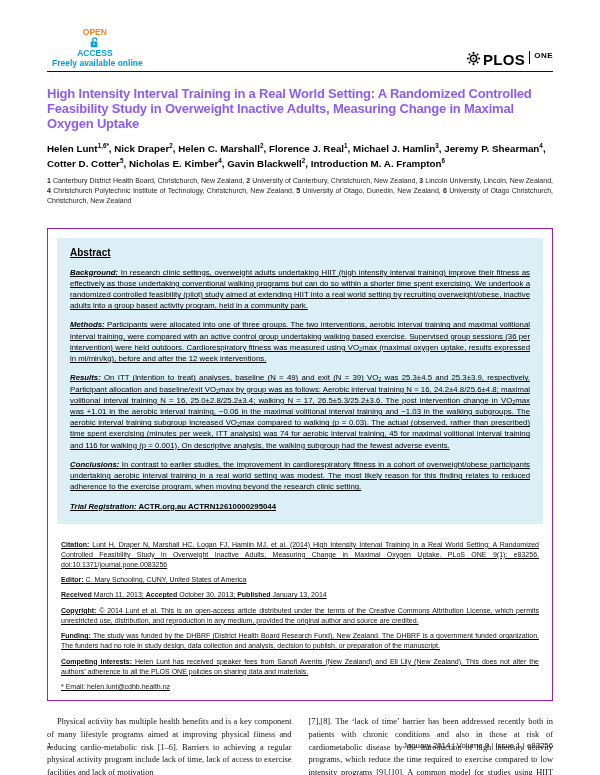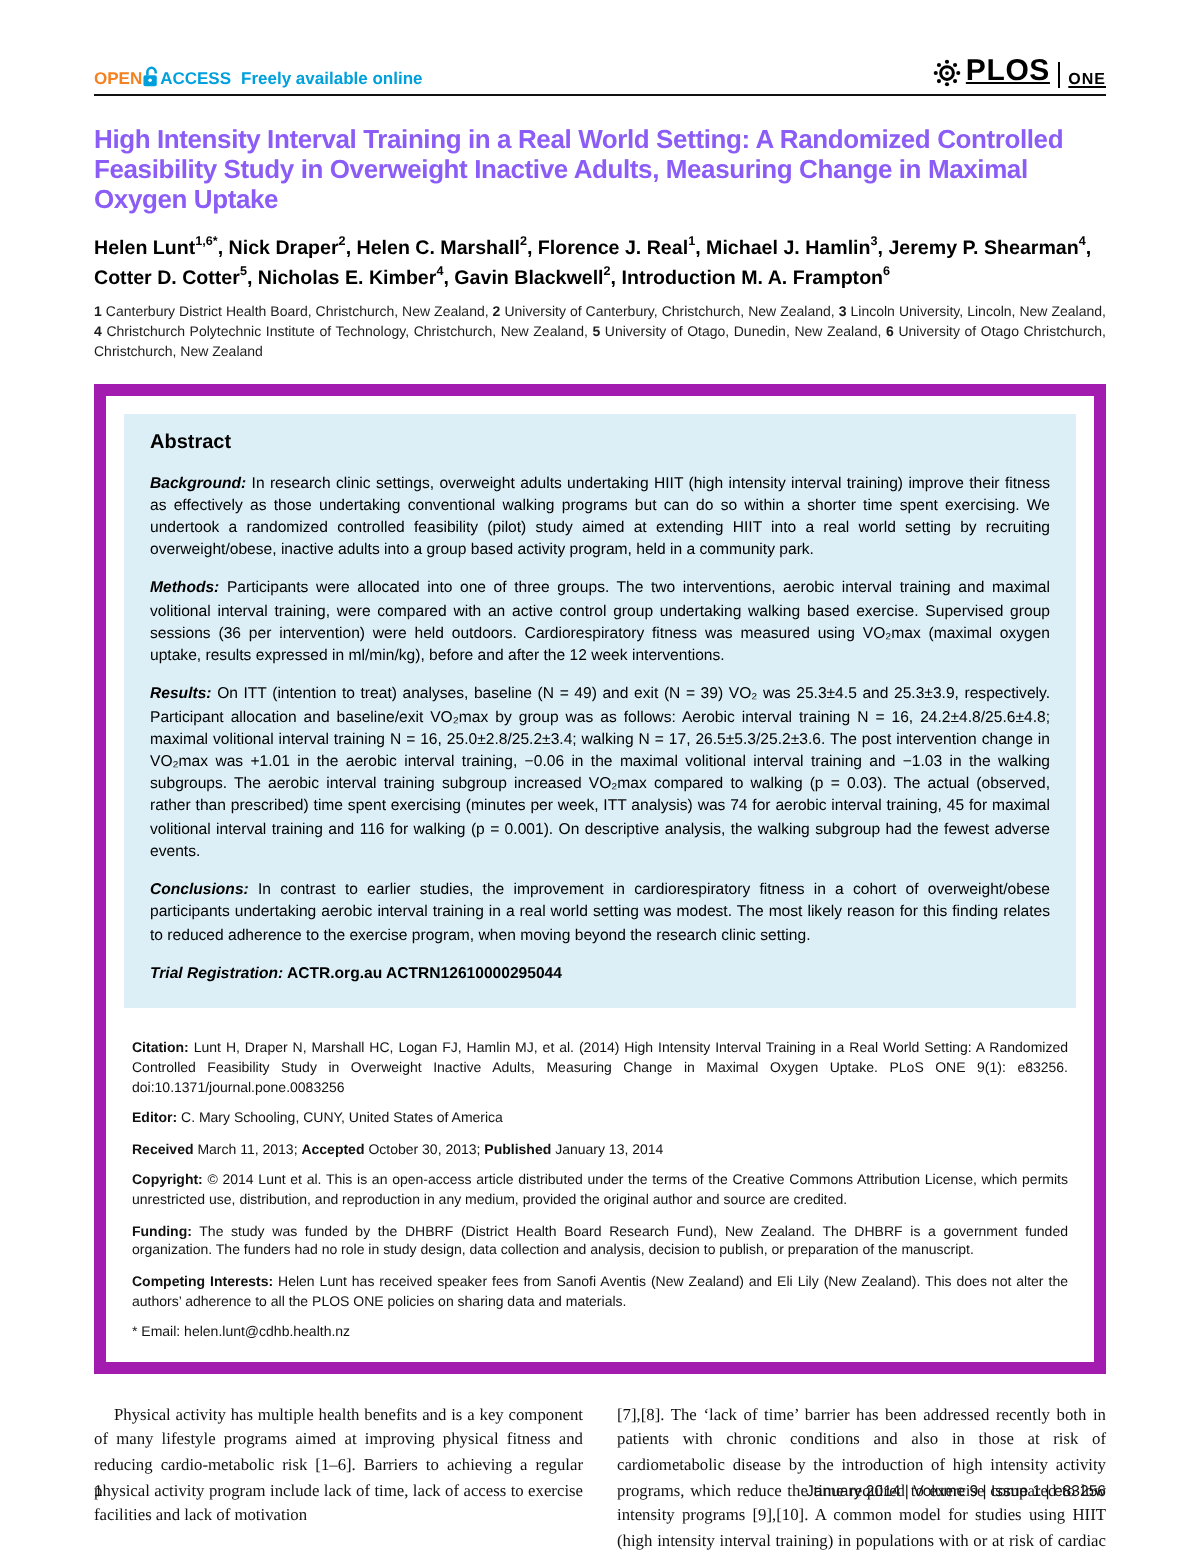--- a/index.html
+++ b/index.html
@@ -2,38 +2,38 @@
 <html><head>
 <meta charset="utf-8">
 <style>
   html,body{margin:0;padding:0;background:#ffffff;}
   .page{position:relative;width:600px;height:775px;background:#fff;overflow:hidden;
         font-family:"Liberation Sans",sans-serif;color:#000;box-sizing:border-box;}
   .content{padding:27px 47px 0 47px;}
 
   
   .header-row{display:flex;justify-content:space-between;align-items:flex-end;}
-  .oa-badge{display:flex;align-items:center;gap:0;font-size:8.5px;font-weight:bold;color:#00A0DC;}
+  .oa-badge{display:flex;align-items:center;gap:0;font-size:8.5px;font-weight:bold;color:#00A0DC;flex-direction:column;}
   .oa-badge .open{color:#F58220;}
   .oa-badge .freely{margin-left:5px;text-align:center;}
-  .plos-logo{display:flex;align-items:flex-end;text-decoration:underline;}
+  .plos-logo{display:flex;align-items:flex-start;}
   .plos-logo .plos{font-size:15px;font-weight:bold;letter-spacing:.3px;margin-left:2px;}
   .plos-logo .divider{width:1.2px;height:13px;background:#000;margin:0 4px 0 4px;}
   .plos-logo .one{font-size:8px;font-weight:bold;letter-spacing:.5px;}
   .header-rule{border:none;border-top:1.6px solid #111;margin:3px 0 0 0;}
 
   
   .title{font-size:13px;font-weight:bold;line-height:1.16;margin:14px 0 0 0;color:#8b5cf6;letter-spacing:-.2px;}
   .authors{margin-top:9px;font-size:9.8px;font-weight:bold;line-height:1.5;max-width:502px;}
   .authors sup{font-size:6.3px;}
   .affiliations{margin-top:4px;font-size:7px;line-height:1.45;color:#1c1c1c;text-align:justify;}
   .affiliations b{font-weight:bold;}
 
   
-  .outer-box{margin-top:9px;border:6px solid #a21caf;}
+  .outer-box{margin-top:21px;border:1px solid #a21caf;text-decoration:underline;}
   .abstract-box{background:#DDEFF6;margin:9px;padding:9px 13px 4px 13px;}
   .abstract-heading{font-size:10px;font-weight:bold;margin:0 0 9px 0;}
   .abs-p{font-size:7.8px;line-height:1.44;text-align:justify;margin:0 0 8px 0;}
   .abs-p .lead{font-weight:bold;font-style:italic;}
   .abs-p.trial{font-weight:bold;}
   .meta{padding:7px 13px 3px 13px;}
   .meta p{font-size:7px;line-height:1.42;text-align:justify;margin:0 0 5.5px 0;color:#111;}
   .meta b{font-weight:bold;}
 
   

